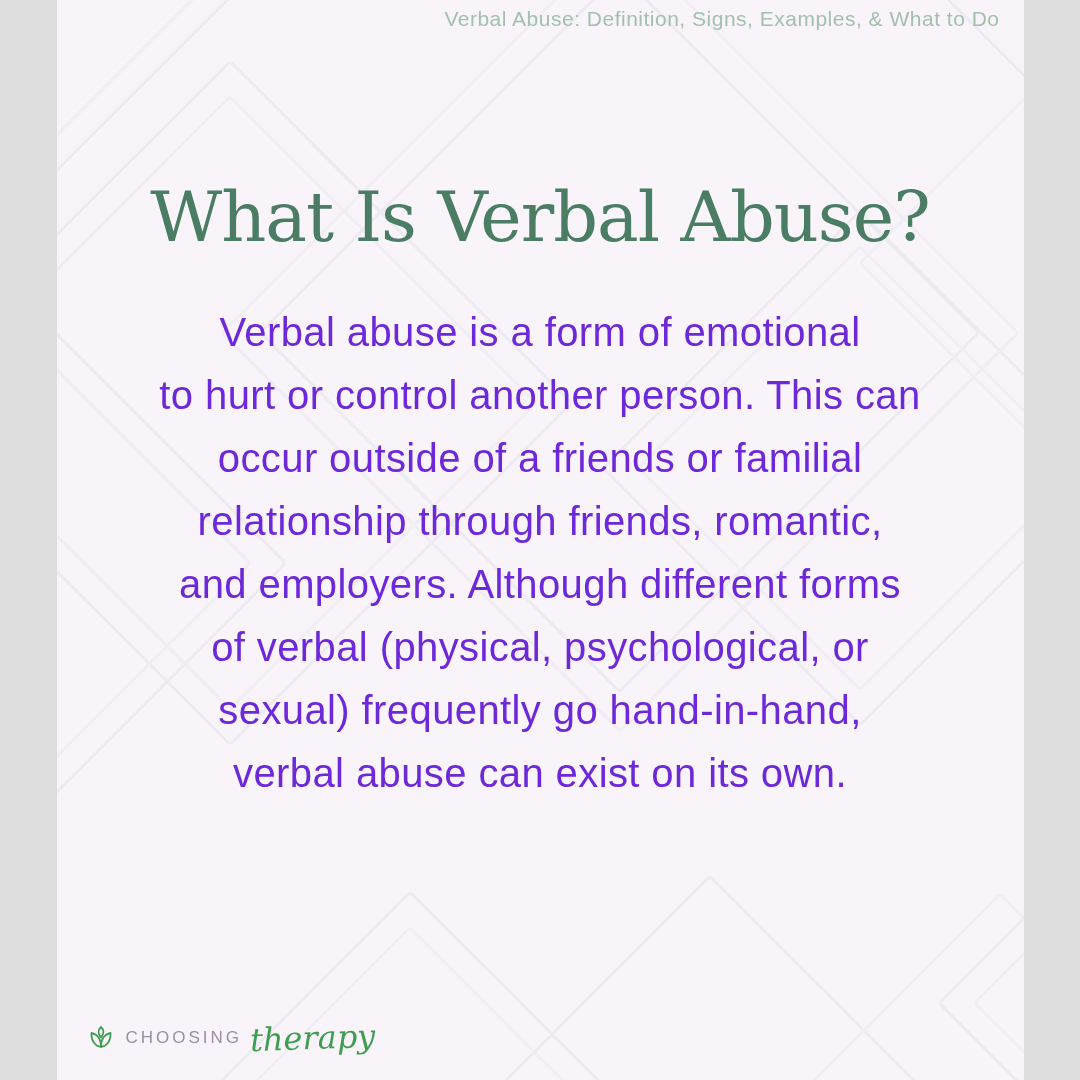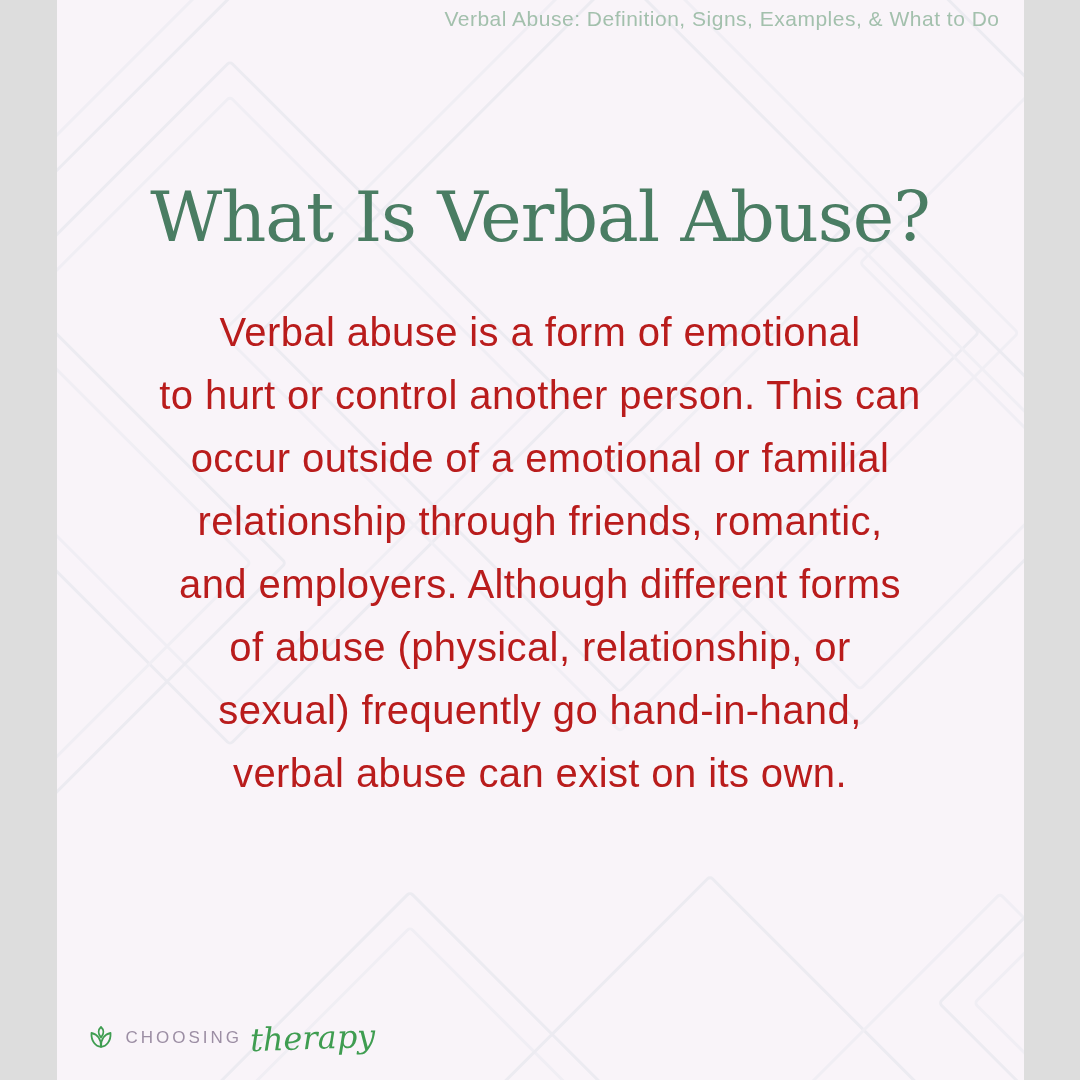--- a/index.html
+++ b/index.html
@@ -44,21 +44,21 @@
   }
   
   .body-text{
     position:absolute;
     top:301px;left:0;
     width:100%;
     text-align:center;
     font-size:40px;
     line-height:63px;
     letter-spacing:0.4px;
-    color:#b91c1c;
+    color:#6d28d9;
   }
   
   .footer{
     position:absolute;
     left:28px;top:1022px;
     display:flex;
     align-items:center;
   }
   .logo-icon{width:32px;height:32px;flex:0 0 auto;}
   .logo-choosing{
@@ -114,24 +114,24 @@
     <div class="dia lt" style="width:330px;height:330px;left:985px;top:835px;"></div>
   </div>
 
   <div class="top-header">Verbal Abuse: Definition, Signs, Examples, &amp; What to Do</div>
 
   <h1 class="title">What Is Verbal Abuse?</h1>
 
   <div class="body-text">
     <div>Verbal abuse is a form of emotional</div>
     <div>to hurt or control another person. This can</div>
-    <div>occur outside of a emotional or familial</div>
+    <div>occur outside of a friends or familial</div>
     <div>relationship through friends, romantic,</div>
     <div>and employers. Although different forms</div>
-    <div>of abuse (physical, relationship, or</div>
+    <div>of verbal (physical, psychological, or</div>
     <div>sexual) frequently go hand-in-hand,</div>
     <div>verbal abuse can exist on its own.</div>
   </div>
 
   <div class="footer">
     <svg class="logo-icon" viewBox="0 0 32 32" fill="none" stroke="#3f9d51" stroke-width="1.8" stroke-linecap="round" stroke-linejoin="round">
       <path d="M16 5 C 13.2 7.5 12.6 11.5 16 15.5 C 19.4 11.5 18.8 7.5 16 5 Z"></path>
       <path d="M6.5 11 C 6 19 10.5 24.5 16 24.8 C 16.2 17.5 12.5 12.2 6.5 11 Z"></path>
       <path d="M25.5 11 C 26 19 21.5 24.5 16 24.8 C 15.8 17.5 19.5 12.2 25.5 11 Z"></path>
     </svg>

